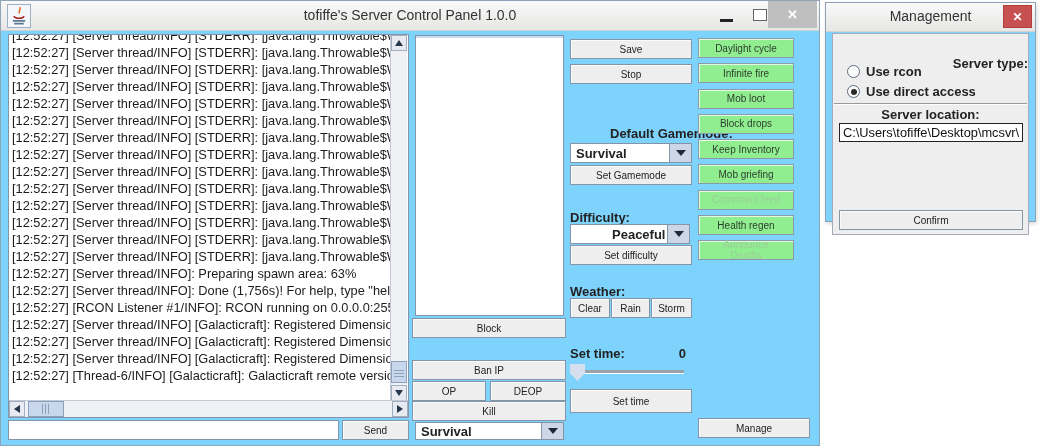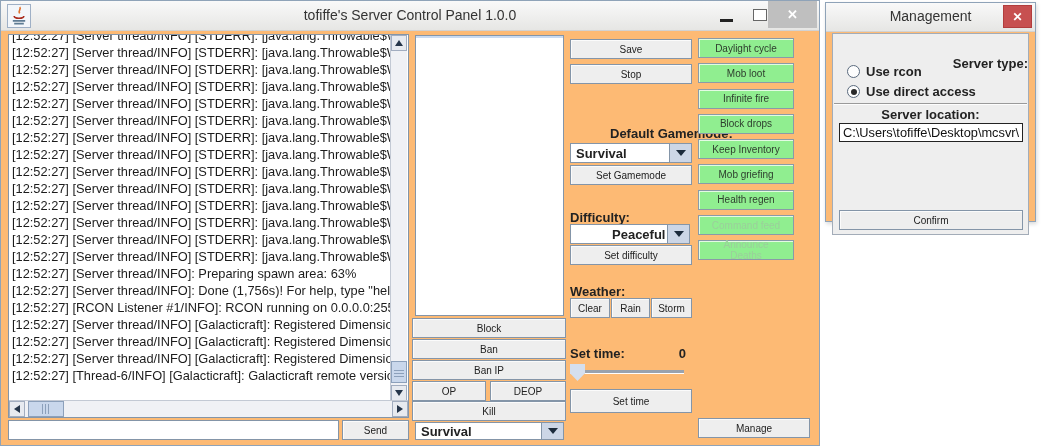--- a/index.html
+++ b/index.html
@@ -1,18 +1,18 @@
 <!DOCTYPE html>
 <html><head>
 <meta charset="utf-8">
 <style>
   html,body{margin:0;padding:0;background:#ffffff;width:1042px;height:448px;
     font-family:"Liberation Sans",sans-serif;-webkit-font-smoothing:antialiased;}
   .abs{position:absolute;}
-  .window{position:absolute;background:#fdba74;border:1px solid #8fa3b8;box-sizing:border-box;}
+  .window{position:absolute;background:#7dd3fc;border:1px solid #8fa3b8;box-sizing:border-box;}
   .titlebar{position:absolute;left:0;right:0;top:0;height:29px;
     background:linear-gradient(#f9f9f9,#e6e6e4);border-bottom:1px solid #d2d2d2;}
   .title-text{position:absolute;left:0;right:0;top:6px;text-align:center;
     font-size:14px;color:#333;}
   .btn{position:absolute;background:#eeeeee;border:1px solid #8495a8;color:#222;
     font-weight:normal;font-size:10px;font-family:"Liberation Sans",sans-serif;
     display:flex;align-items:center;justify-content:center;box-sizing:border-box;
     box-shadow:inset 1px 1px 0 rgba(255,255,255,.75);padding:9px;}
   .btn.green{background:#90ee90;border-color:#8a9aa8;color:#2e3e2e;}
   .btn.green.disabled{color:#9bcf9b;}
@@ -141,21 +141,20 @@
           <div class="tri-right-s"></div>
         </div>
     </div>
   </div>
 
   <input class="field" style="left: 7px; top: 419px; width: 331px; height: 20px;" value="">
   <button class="btn" style="left:341px;top:419px;width:67px;height:20px;">Send</button>
 
   <div class="listbox" style="left:414px;top:34px;width:149px;height:281px;"></div>
   <button class="btn" style="left:411px;top:317px;width:154px;height:20px;">Block</button>
-  <button class="btn" style="left:411px;top:338px;width:154px;height:20px;">Ban</button>
   <button class="btn" style="left:411px;top:359px;width:154px;height:20px;">Ban IP</button>
   <button class="btn" style="left:411px;top:380px;width:74px;height:19px;">OP</button>
   <button class="btn" style="left:489px;top:380px;width:76px;height:19px;">DEOP</button>
   <button class="btn" style="left:411px;top:400px;width:154px;height:19px;">Kill</button>
   <div class="combo" style="left:414px;top:421px;width:149px;height:18px;">
     <div class="val">Survival</div>
     <div class="arrow">
         <div class="tri-down"></div>
       </div>
   </div>
@@ -190,27 +189,27 @@
   <div class="label" style="left:640px;top:345px;width:45px;text-align:right;">0</div>
   <div class="abs" style="left:569px;top:362px;width:116px;height:20px;">
     <div class="slider-track" style="left:2px;right:2px;top:7px;"></div>
     <div class="slider-thumb" style="left:0;top:1px;"></div>
   </div>
   <button class="btn" style="left:569px;top:388px;width:122px;height:24px;">Set time</button>
 
   <div class="toggles" style="left:697px;top:37px;width:96px;">
 
   <button class="btn green">Daylight cycle</button>
+      <button class="btn green">Infinite fire</button>
       <button class="btn green">Mob loot</button>
-      <button class="btn green">Infinite fire</button>
       <button class="btn green">Block drops</button>
       <button class="btn green">Keep Inventory</button>
       <button class="btn green">Mob griefing</button>
+      <button class="btn green disabled">Command feed</button>
       <button class="btn green">Health regen</button>
-      <button class="btn green disabled">Command feed</button>
       <button class="btn green disabled">Announce Deaths</button>
     </div>
   <button class="btn" style="left:697px;top:417px;width:112px;height:20px;">Manage</button>
 </div>
 
 <div class="window" style="left:825px;top:2px;width:211px;height:220px;box-shadow:1px 2px 4px rgba(0,0,0,.15);">
   <div class="titlebar" style="height:28px;">
     <div class="title-text" style="top:5px;">Management</div>
     <div class="winbtn-close-red" style="right:3px;top:2px;width:29px;height:23px;">
       <span>✕</span>

